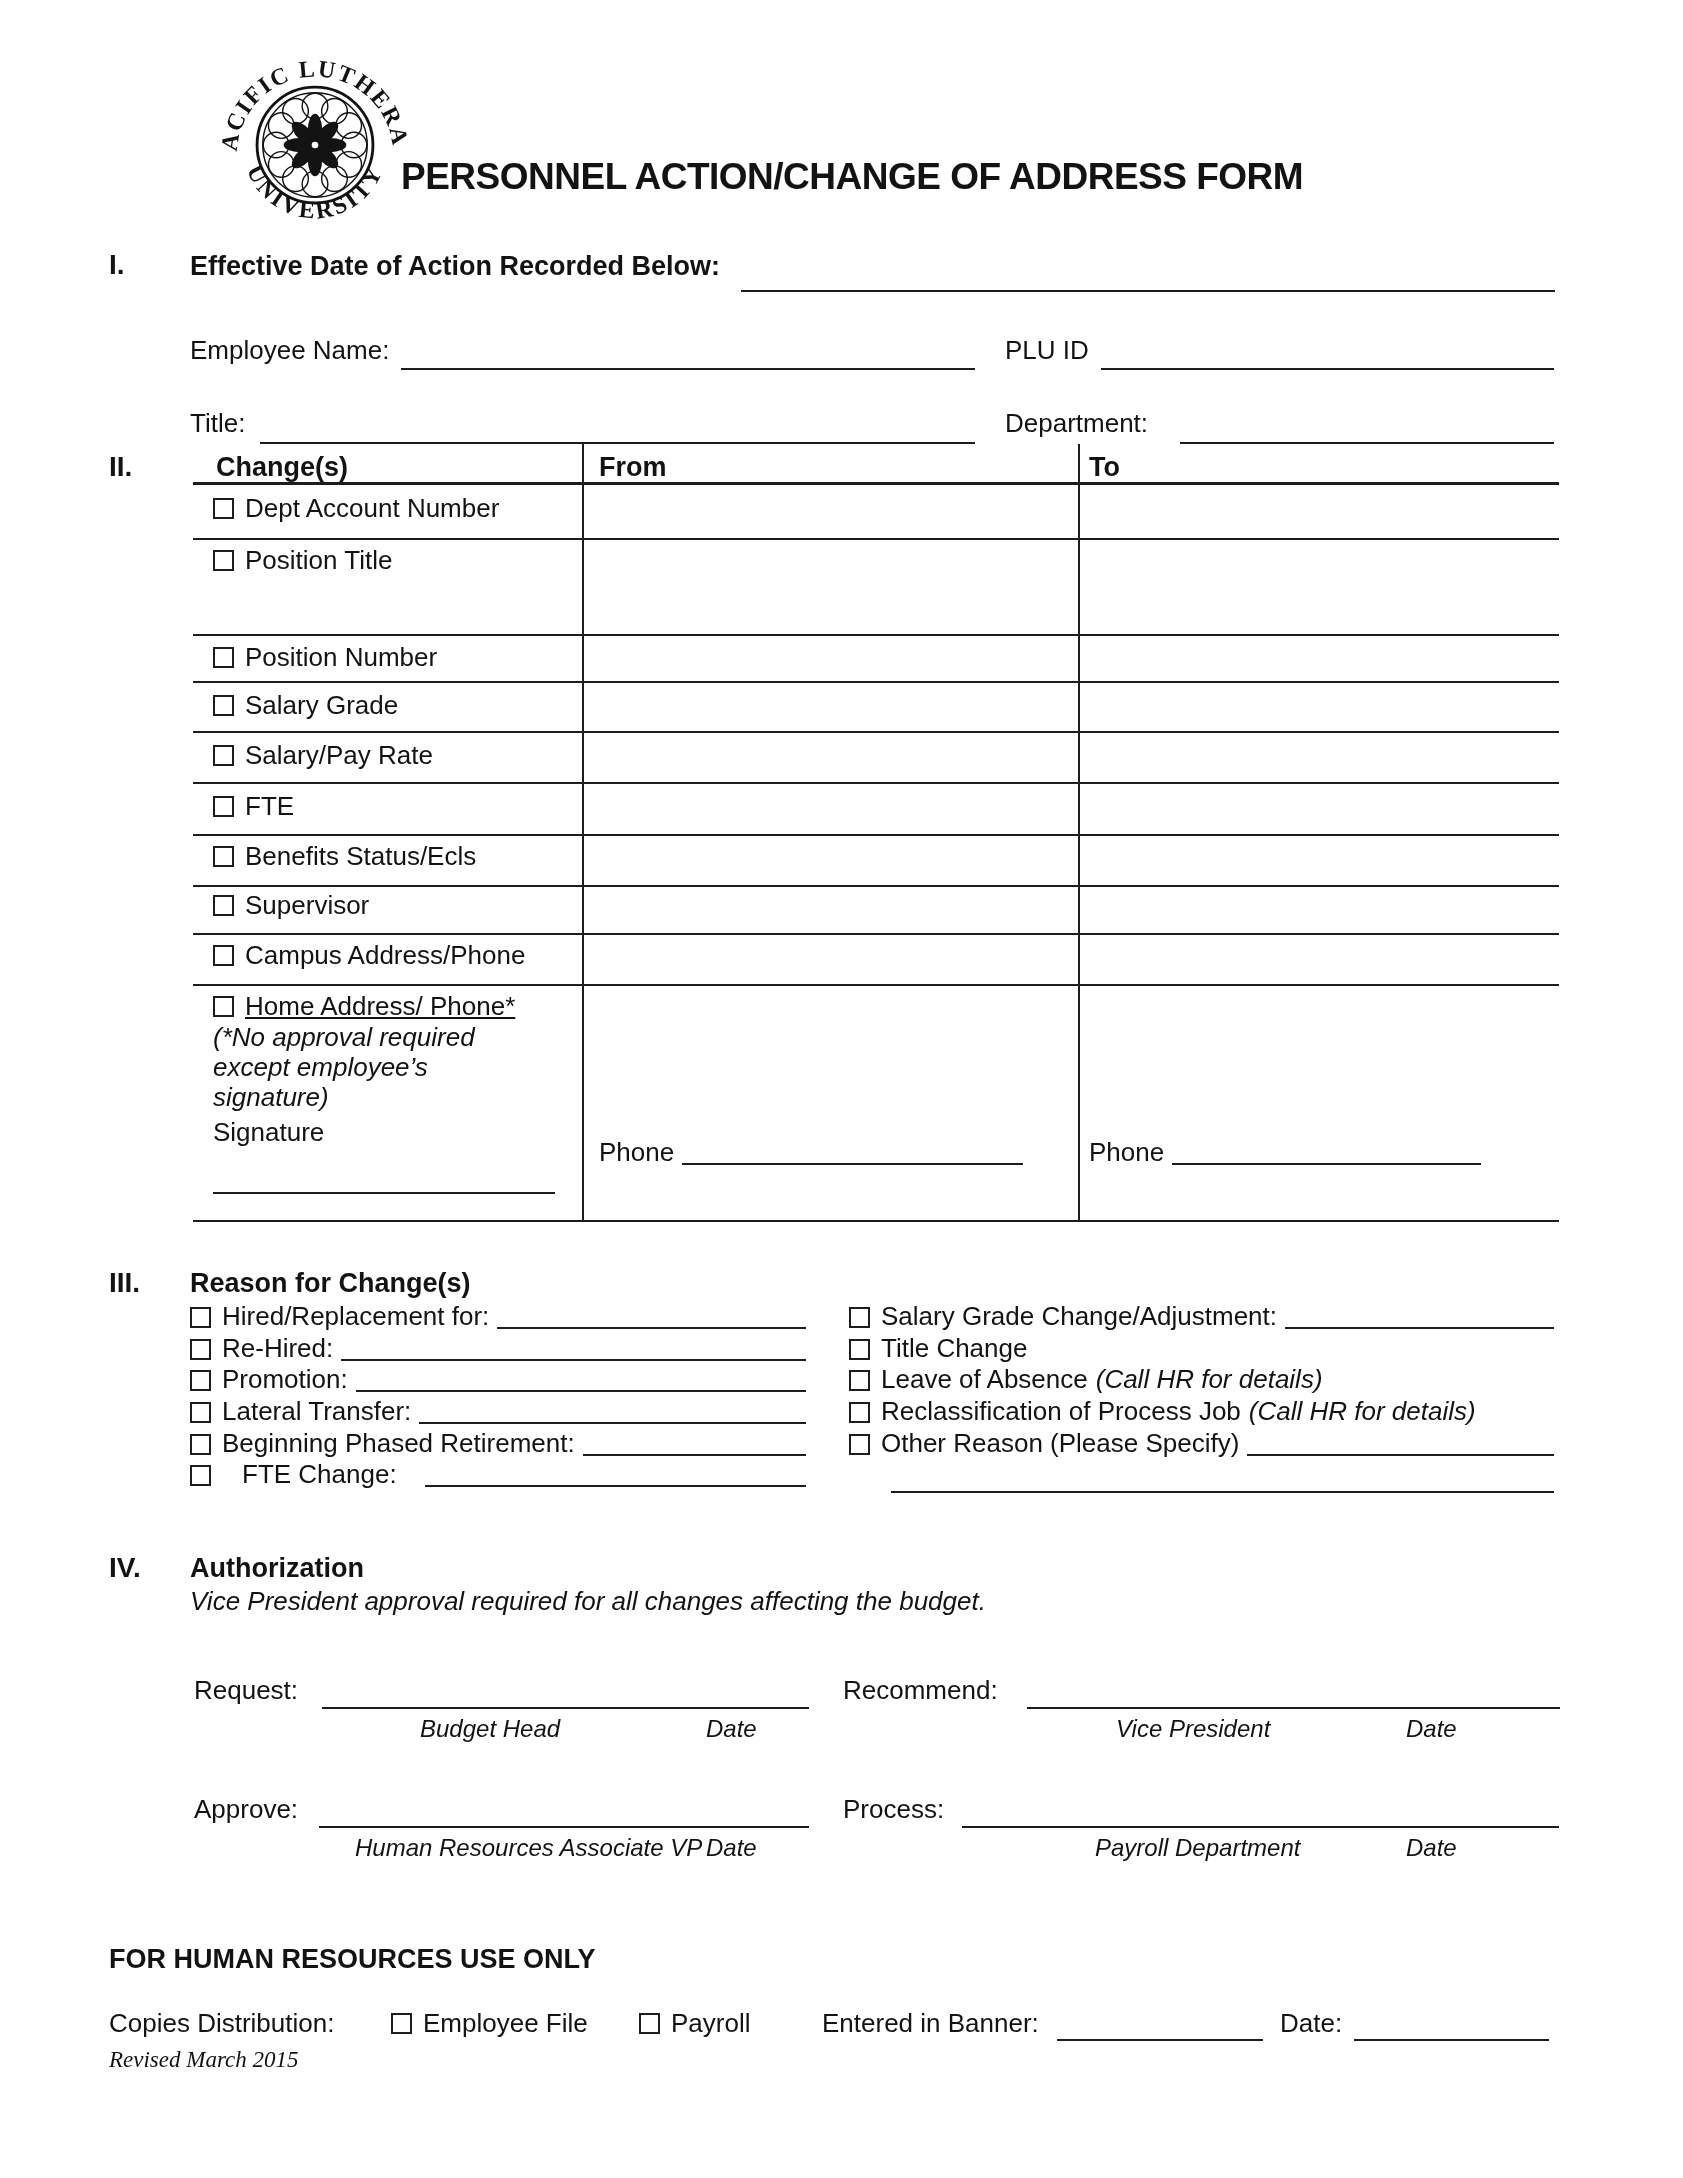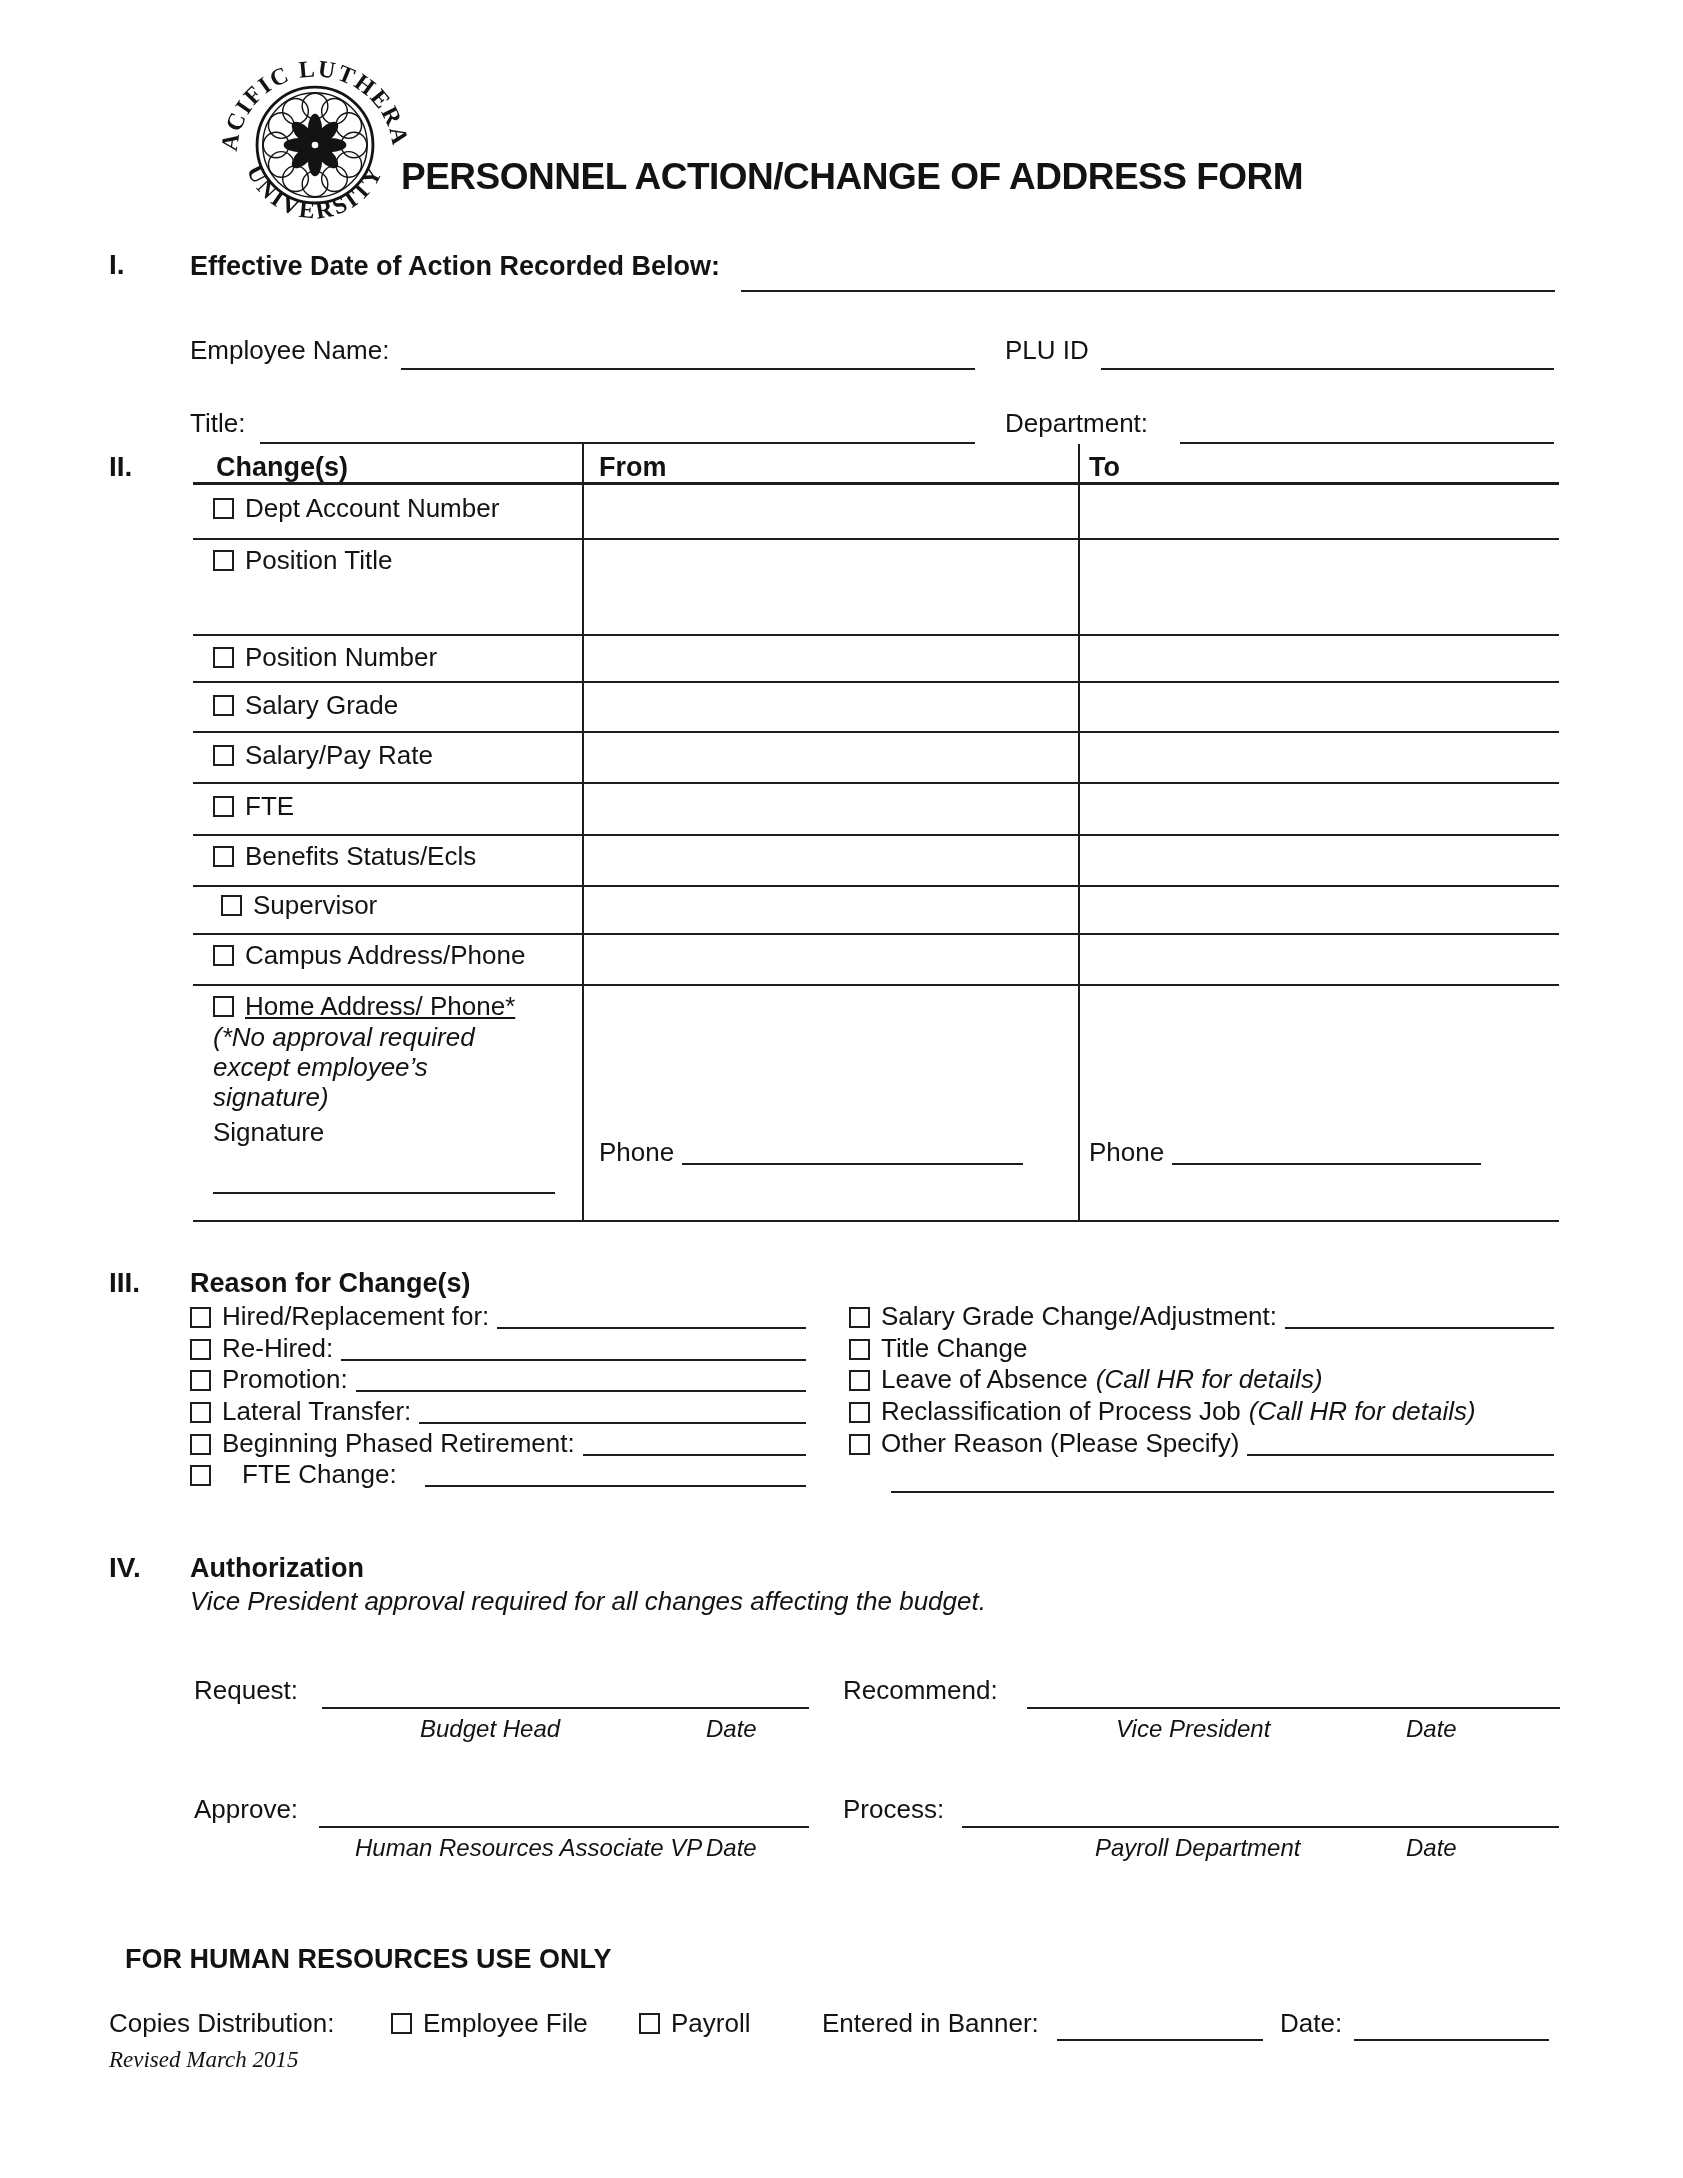--- a/index.html
+++ b/index.html
@@ -127,21 +127,21 @@
     <span class="nw">Salary/Pay Rate</span>
   </div>
   <div class="abs rowlab" style="left:213px;top:791px;">
     <span class="cb"></span>
     <span class="nw">FTE</span>
   </div>
   <div class="abs rowlab" style="left:213px;top:841px;">
     <span class="cb"></span>
     <span class="nw">Benefits Status/Ecls</span>
   </div>
-  <div class="abs rowlab" style="left:213px;top:890px;margin-left:8px;">
+  <div class="abs rowlab" style="left:213px;top:890px;">
     <span class="cb"></span>
     <span class="nw">Supervisor</span>
   </div>
   <div class="abs rowlab" style="left:213px;top:940px;">
     <span class="cb"></span>
     <span class="nw">Campus Address/Phone</span>
   </div>
   <div class="abs rowlab" style="left:213px;top:991px;text-decoration:underline;">
     <span class="cb"></span>
     <span class="nw">Home Address/ Phone*</span>
@@ -236,21 +236,21 @@
   <div class="abs" style="left:194px;top:1794px;">Approve:</div>
   <div class="line" style="left:319px;top:1826px;width:490px;"></div>
   <div class="abs sub" style="left:355px;top:1834px;">Human Resources Associate VP</div>
   <div class="abs sub" style="left:706px;top:1834px;">Date</div>
 
   <div class="abs" style="left:843px;top:1794px;">Process:</div>
   <div class="line" style="left:962px;top:1826px;width:597px;"></div>
   <div class="abs sub" style="left:1095px;top:1834px;">Payroll Department</div>
   <div class="abs sub" style="left:1406px;top:1834px;">Date</div>
 
-  <div class="abs h" style="left:109px;top:1944px;margin-left:16px;">FOR HUMAN RESOURCES USE ONLY</div>
+  <div class="abs h" style="left:109px;top:1944px;">FOR HUMAN RESOURCES USE ONLY</div>
 
   <div class="abs" style="left:109px;top:2008px;">Copies Distribution:</div>
   <div class="abs rowlab" style="left:391px;top:2008px;">
     <span class="cb"></span>
     <span class="nw">Employee File</span>
   </div>
   <div class="abs rowlab" style="left:639px;top:2008px;">
     <span class="cb"></span>
     <span class="nw">Payroll</span>
   </div>

